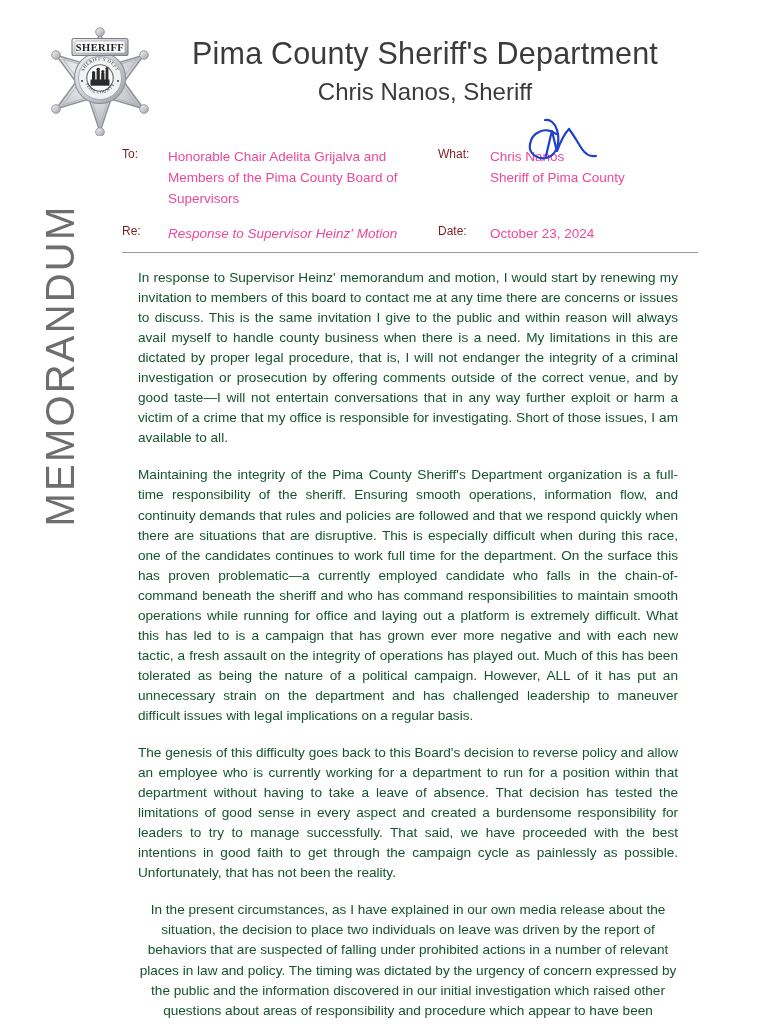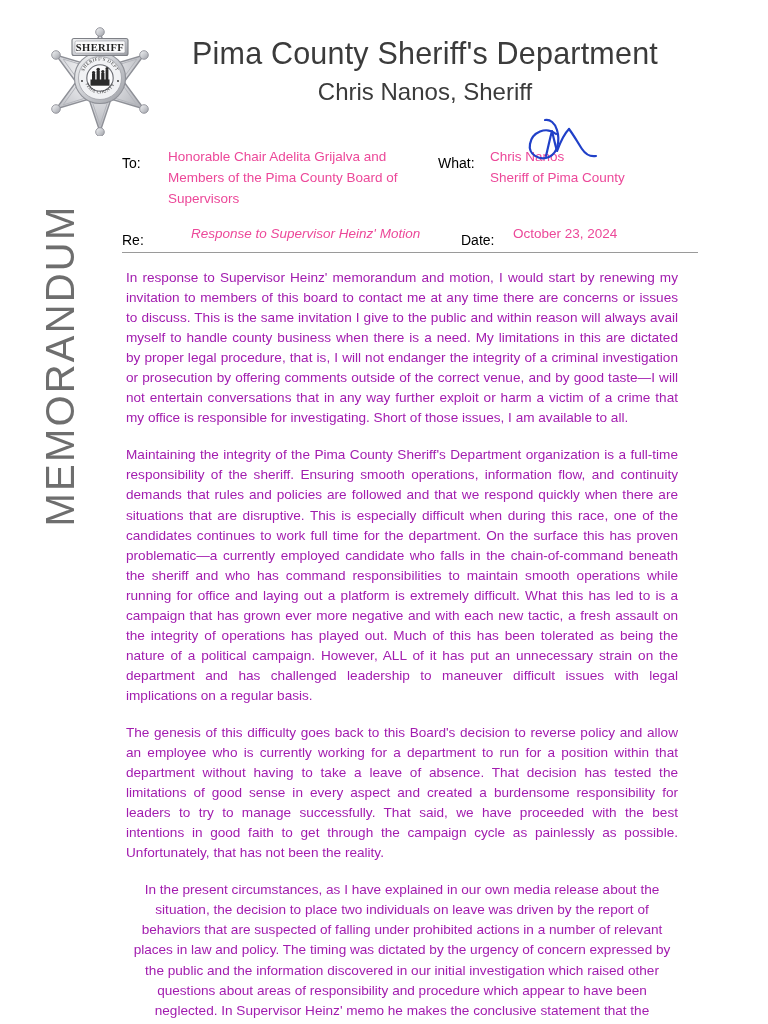--- a/index.html
+++ b/index.html
@@ -87,34 +87,33 @@
     width: 576px;
   }
   .field-row {
     display: flex;
     align-items: flex-start;
     margin-bottom: 14px;
   }
   .field-label {
     width: 46px;
     flex: 0 0 46px;
-    font-size: 14px;
-    color: #000000;
-    margin-top: 8px;
+    font-size: 12px;
+    color: #7f1d1d;
   }
   .field-value {
     font-size: 13.5px;
     line-height: 1.55;
     color: #ec4899;
   }
   .col-to { flex: 0 0 270px; width: 270px; }
   .col-from-label { width: 52px; flex: 0 0 52px; }
   .col-from { flex: 1 1 auto; position: relative; }
 
-  .re-value { font-style: italic; margin-left: 23px; }
+  .re-value { font-style: italic; }
 
   
   #signature {
     position: absolute;
     left: 516px;
     top: 112px;
     width: 86px;
     height: 62px;
     pointer-events: none;
   }
@@ -130,26 +129,26 @@
   }
 
   
   #body-text {
     position: absolute;
     left: 126px;
     top: 268px;
     width: 552px;
   }
   #body-text p {
-    margin: 0 0 17px 0;
+    margin: 0 0 17px 12px;
     font-size: 13.6px;
     line-height: 20.05px;
     text-align: justify;
     text-justify: inter-word;
-    color: #a21caf;
+    color: #14532d;
   }
   #body-text p:last-child { text-align: justify; }
   #body-text p.last-partial {
     text-align: center;
   }
 </style>
 </head>
 <body>
 
 <div id="letterhead">

